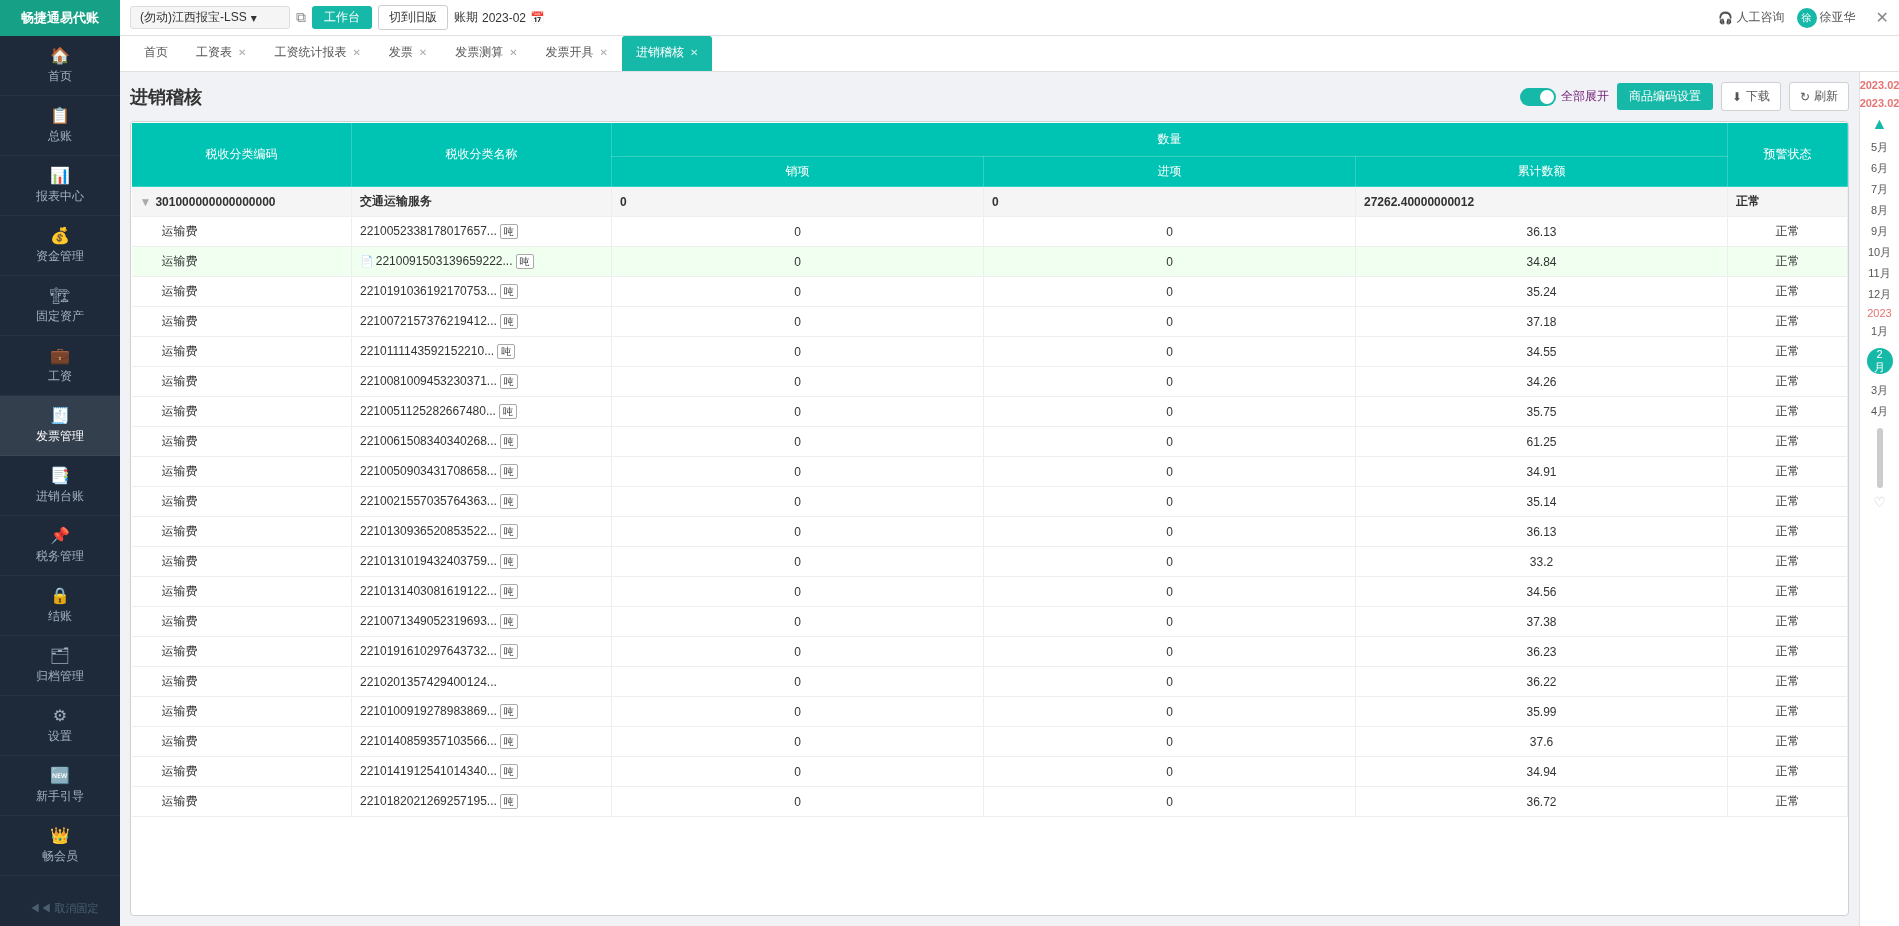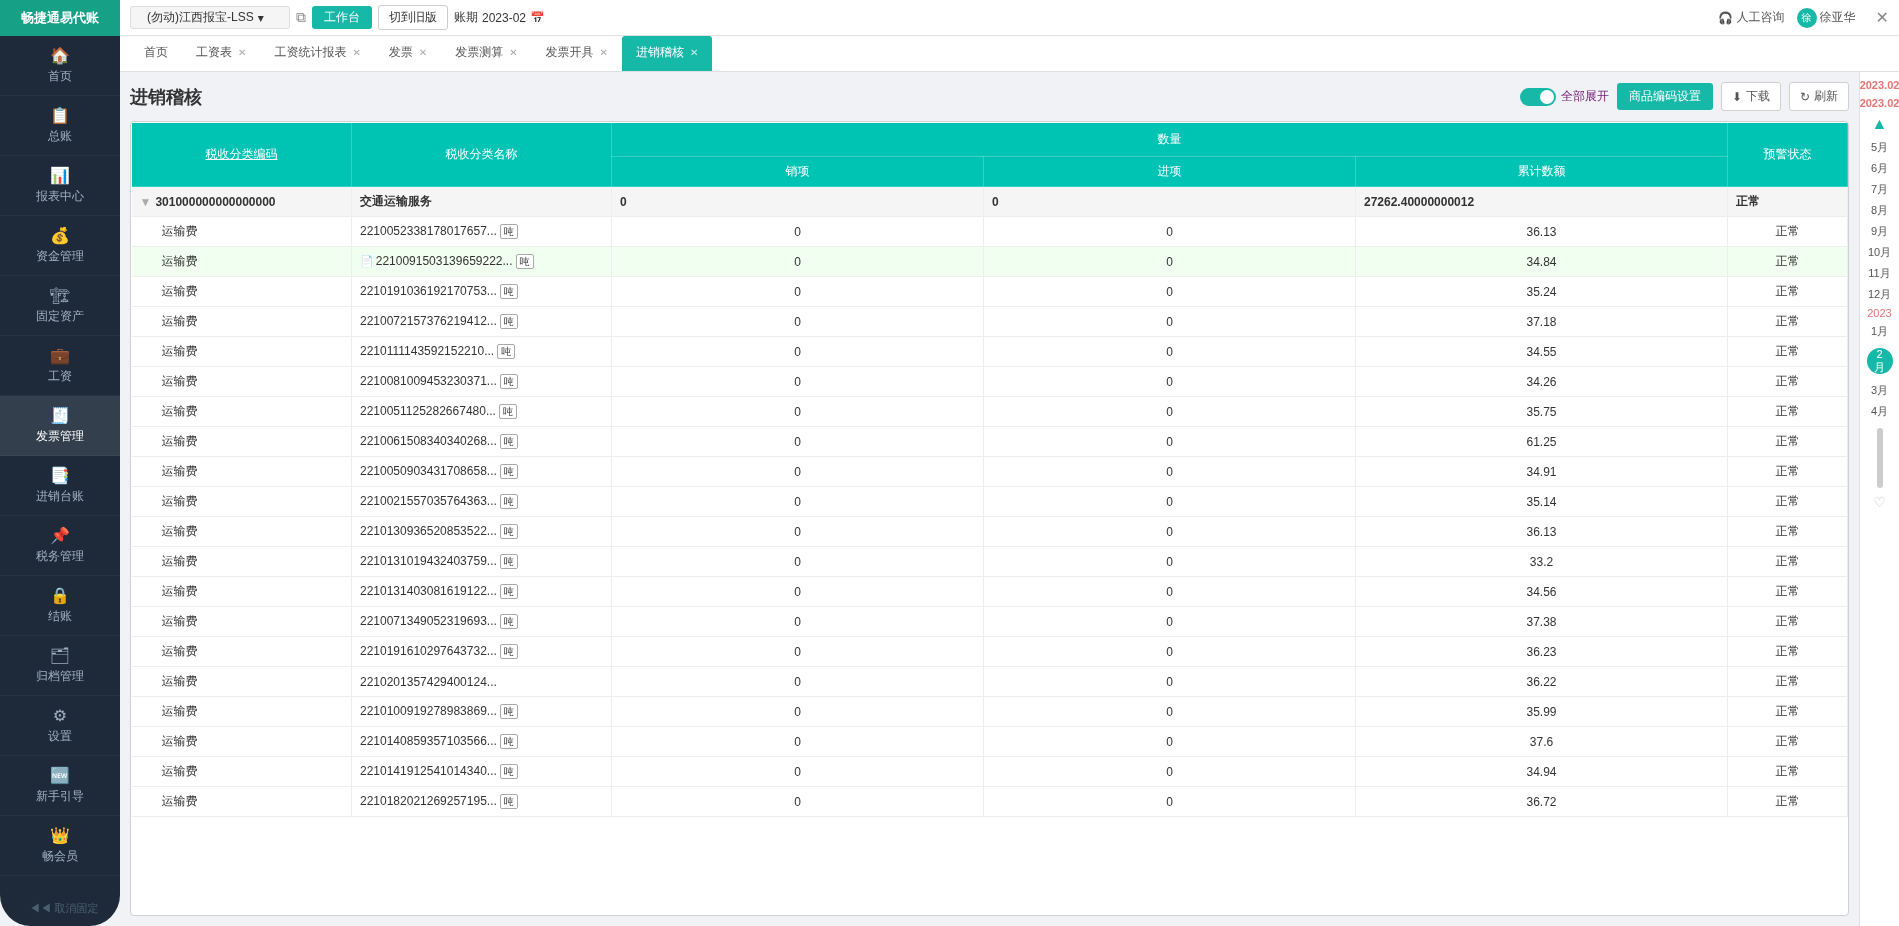--- a/index.html
+++ b/index.html
@@ -7,21 +7,20 @@
 
     
     .sidebar {
       width: 120px;
       background: #1e2a3a;
       color: #a0b0c0;
       display: flex;
       flex-direction: column;
       flex-shrink: 0;
       height: 100%;
-      border-radius: 31px;
     }
     .sidebar-logo {
       background: #16a085;
       color: white;
       font-size: 13px;
       font-weight: bold;
       padding: 10px 8px;
       text-align: center;
       height: 36px;
       display: flex;
@@ -71,21 +70,21 @@
     }
     .topbar-company {
       display: flex;
       align-items: center;
       gap: 4px;
       font-size: 12px;
       color: #333;
       background: #f5f5f5;
       border: 1px solid #ddd;
       border-radius: 3px;
-      padding: 2px 16px;
+      padding: 2px 9px;
       cursor: pointer;
       min-width: 160px;
     }
     .topbar-btn {
       background: #16b8a7;
       color: white;
       border: none;
       border-radius: 3px;
       padding: 3px 12px;
       cursor: pointer;
@@ -487,21 +486,21 @@
             <span>↻</span>
             <span>刷新</span>
           </button>
         </div>
       </div>
 
       <div class="table-wrap">
         <table>
           <thead>
             <tr>
-              <th rowspan="2" style="width:220px;text-decoration:underline;">税收分类编码</th>
+              <th rowspan="2" style="width:220px;">税收分类编码</th>
               <th rowspan="2" style="width:260px;">税收分类名称</th>
               <th colspan="3">数量</th>
               <th rowspan="2" style="width:120px;">预警状态</th>
             </tr>
             <tr class="sub-header">
               <th style="width:100px;">销项</th>
               <th style="width:100px;">进项</th>
               <th style="width:130px;">累计数额</th>
             </tr>
           </thead>

